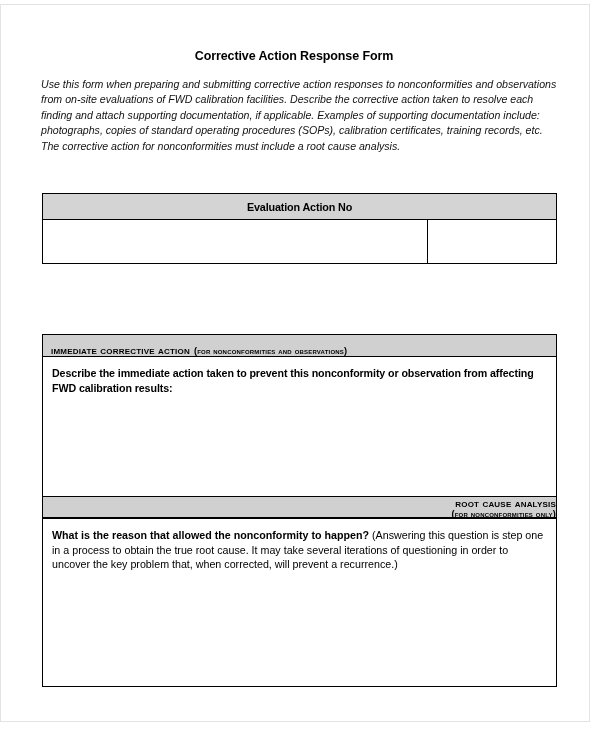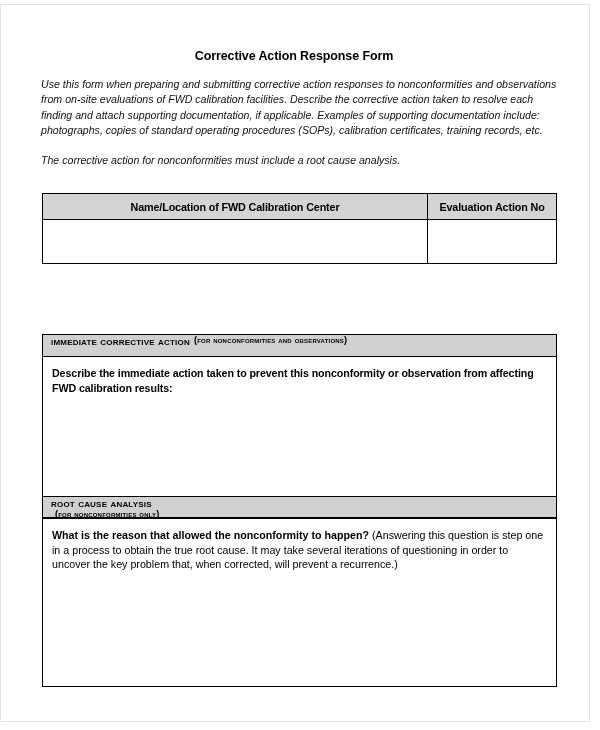--- a/index.html
+++ b/index.html
@@ -46,21 +46,20 @@
     font-size: 10.6px;
     font-style: italic;
     line-height: 15.4px;
     color: #111111;
     text-align: left;
   }
   .intro p {
     margin: 0;
   }
   .intro p.second {
-    margin-top: 14px;
   }
 
   
   .info-table {
     position: absolute;
     left: 41px;
     top: 188px;
     width: 515px;
     border: 1.6px solid #000000;
     box-sizing: border-box;
@@ -141,21 +140,21 @@
     width: 515px;
     border: 1.6px solid #000000;
     box-sizing: border-box;
     background: #ffffff;
   }
   .section-header {
     background: #d0d0d0;
     border-bottom: 1.6px solid #000000;
     height: 22px;
     display: flex;
-    align-items: flex-start;
+    align-items: flex-end;
     padding-left: 8px;
     box-sizing: border-box;
   }
   .section-header .sh-main {
     font-size: 11px;
     font-weight: bold;
     font-variant: small-caps;
     text-transform: lowercase;
     color: #000000;
     letter-spacing: 0.2px;
@@ -213,23 +212,20 @@
 
   <div class="doc-title">Corrective Action Response Form</div>
 
   <div class="intro">
     <p class="first">Use this form when preparing and submitting corrective action responses to nonconformities and observations from on-site evaluations of FWD calibration facilities.  Describe the corrective action taken to resolve each finding and attach supporting documentation, if applicable.  Examples of supporting documentation include: photographs, copies of standard operating procedures (SOPs), calibration certificates, training records, etc.</p>
     <p class="second">The corrective action for nonconformities must include a root cause analysis.</p>
   </div>
 
   <div class="info-table">
     <div class="row head">
-      <div class="cell-left">
-        <span class="hdr-text">Name/Location of FWD Calibration Center</span>
-      </div>
       <div class="cell-right">
         <span class="hdr-text">Evaluation Action No</span>
       </div>
     </div>
     <div class="row body-row">
       <div class="cell-left">
         <span class="fill-blank"></span>
       </div>
       <div class="cell-right">
         <span class="fill-blank"></span>

